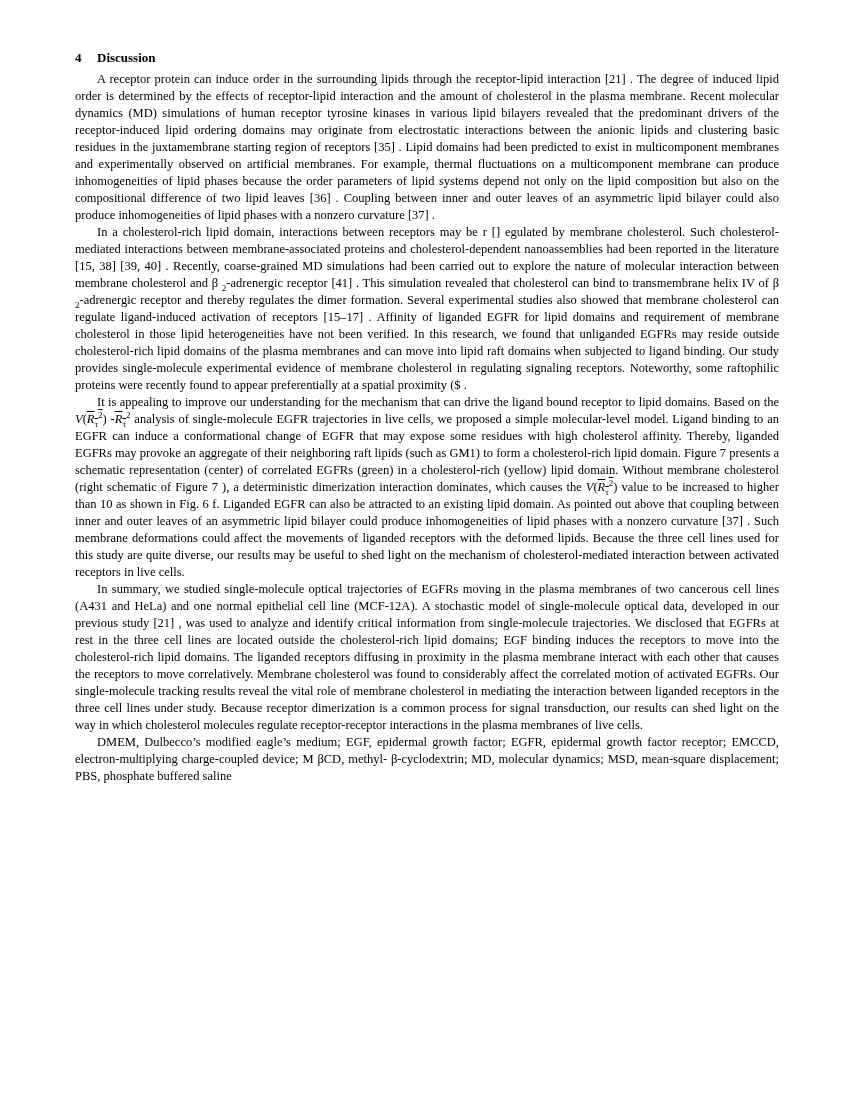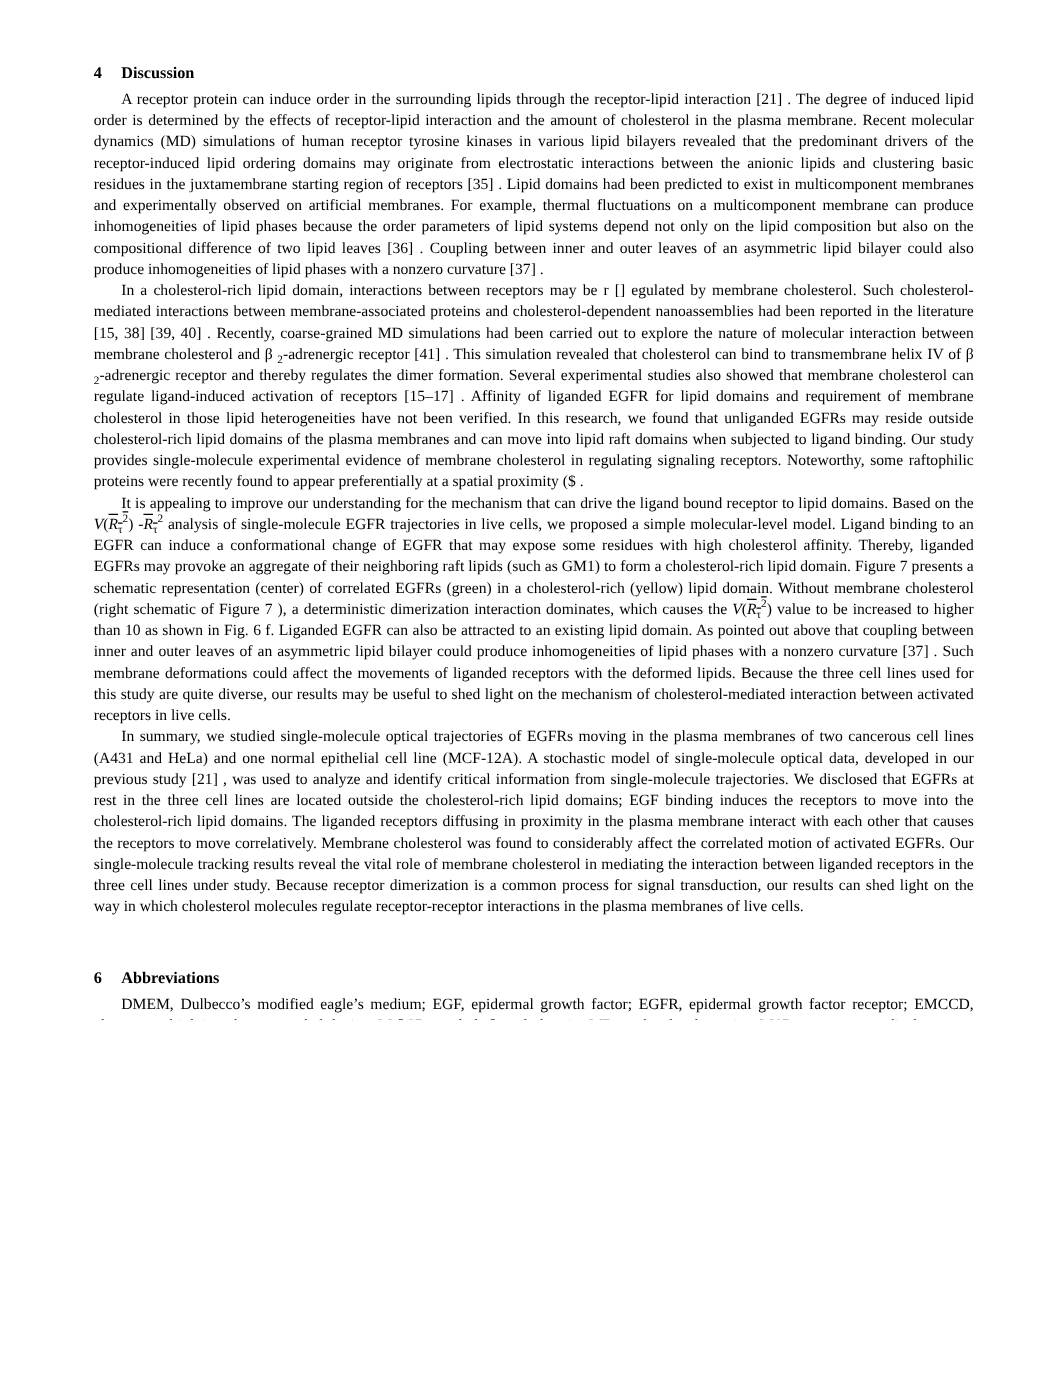--- a/index.html
+++ b/index.html
@@ -56,21 +56,20 @@
       <section>
         <h2><span class="secnum">4</span><span class="sectitle">Discussion</span></h2>
         <p>A receptor protein can induce order in the surrounding lipids through the receptor-lipid interaction [21] . The degree of induced lipid order is determined by the effects of receptor-lipid interaction and the amount of cholesterol in the plasma membrane. Recent molecular dynamics (MD) simulations of human receptor tyrosine kinases in various lipid bilayers revealed that the predominant drivers of the receptor-induced lipid ordering domains may originate from electrostatic interactions between the anionic lipids and clustering basic residues in the juxtamembrane starting region of receptors [35] . Lipid domains had been predicted to exist in multicomponent membranes and experimentally observed on artificial membranes. For example, thermal fluctuations on a multicomponent membrane can produce inhomogeneities of lipid phases because the order parameters of lipid systems depend not only on the lipid composition but also on the compositional difference of two lipid leaves [36] . Coupling between inner and outer leaves of an asymmetric lipid bilayer could also produce inhomogeneities of lipid phases with a nonzero curvature [37] .</p>
         <p>In a cholesterol-rich lipid domain, interactions between receptors may be r [] egulated by membrane cholesterol. Such cholesterol-mediated interactions between membrane-associated proteins and cholesterol-dependent nanoassemblies had been reported in the literature [15, 38] [39, 40] . Recently, coarse-grained MD simulations had been carried out to explore the nature of molecular interaction between membrane cholesterol and β <sub>2</sub>-adrenergic receptor [41] . This simulation revealed that cholesterol can bind to transmembrane helix IV of β <sub>2</sub>-adrenergic receptor and thereby regulates the dimer formation. Several experimental studies also showed that membrane cholesterol can regulate ligand-induced activation of receptors [15–17] . Affinity of liganded EGFR for lipid domains and requirement of membrane cholesterol in those lipid heterogeneities have not been verified. In this research, we found that unliganded EGFRs may reside outside cholesterol-rich lipid domains of the plasma membranes and can move into lipid raft domains when subjected to ligand binding. Our study provides single-molecule experimental evidence of membrane cholesterol in regulating signaling receptors. Noteworthy, some raftophilic proteins were recently found to appear preferentially at a spatial proximity ($ .</p>
         <p>It is appealing to improve our understanding for the mechanism that can drive the ligand bound receptor to lipid domains. Based on the <span class="it">V</span>(<span class="ov"><span class="it">R</span><sub>τ</sub><sup>2</sup></span>) -<span class="ov"><span class="it">R</span><sub>τ</sub></span><sup>2</sup> analysis of single-molecule EGFR trajectories in live cells, we proposed a simple molecular-level model. Ligand binding to an EGFR can induce a conformational change of EGFR that may expose some residues with high cholesterol affinity. Thereby, liganded EGFRs may provoke an aggregate of their neighboring raft lipids (such as GM1) to form a cholesterol-rich lipid domain. Figure 7 presents a schematic representation (center) of correlated EGFRs (green) in a cholesterol-rich (yellow) lipid domain. Without membrane cholesterol (right schematic of Figure 7 ), a deterministic dimerization interaction dominates, which causes the <span class="it">V</span>(<span class="ov"><span class="it">R</span><sub>τ</sub><sup>2</sup></span>) value to be increased to higher than 10 as shown in Fig. 6 f. Liganded EGFR can also be attracted to an existing lipid domain. As pointed out above that coupling between inner and outer leaves of an asymmetric lipid bilayer could produce inhomogeneities of lipid phases with a nonzero curvature [37] . Such membrane deformations could affect the movements of liganded receptors with the deformed lipids. Because the three cell lines used for this study are quite diverse, our results may be useful to shed light on the mechanism of cholesterol-mediated interaction between activated receptors in live cells.</p>
       </section>
       <section>
         <p>In summary, we studied single-molecule optical trajectories of EGFRs moving in the plasma membranes of two cancerous cell lines (A431 and HeLa) and one normal epithelial cell line (MCF-12A). A stochastic model of single-molecule optical data, developed in our previous study [21] , was used to analyze and identify critical information from single-molecule trajectories. We disclosed that EGFRs at rest in the three cell lines are located outside the cholesterol-rich lipid domains; EGF binding induces the receptors to move into the cholesterol-rich lipid domains. The liganded receptors diffusing in proximity in the plasma membrane interact with each other that causes the receptors to move correlatively. Membrane cholesterol was found to considerably affect the correlated motion of activated EGFRs. Our single-molecule tracking results reveal the vital role of membrane cholesterol in mediating the interaction between liganded receptors in the three cell lines under study. Because receptor dimerization is a common process for signal transduction, our results can shed light on the way in which cholesterol molecules regulate receptor-receptor interactions in the plasma membranes of live cells.</p>
       </section>
       <section>
-        <h2><span class="secnum">6</span><span class="sectitle">Abbreviations</span></h2>
         <p>DMEM, Dulbecco’s modified eagle’s medium; EGF, epidermal growth factor; EGFR, epidermal growth factor receptor; EMCCD, electron-multiplying charge-coupled device; M βCD, methyl- β-cyclodextrin; MD, molecular dynamics; MSD, mean-square displacement; PBS, phosphate buffered saline</p>
       </section>
       <section>
         <h2><span class="secnum">7</span><span class="sectitle">Competing interests</span></h2>
         <p>The authors declare that they have no competing interests.</p>
       </section>
     </main>
 </div>
 
 </body></html>

